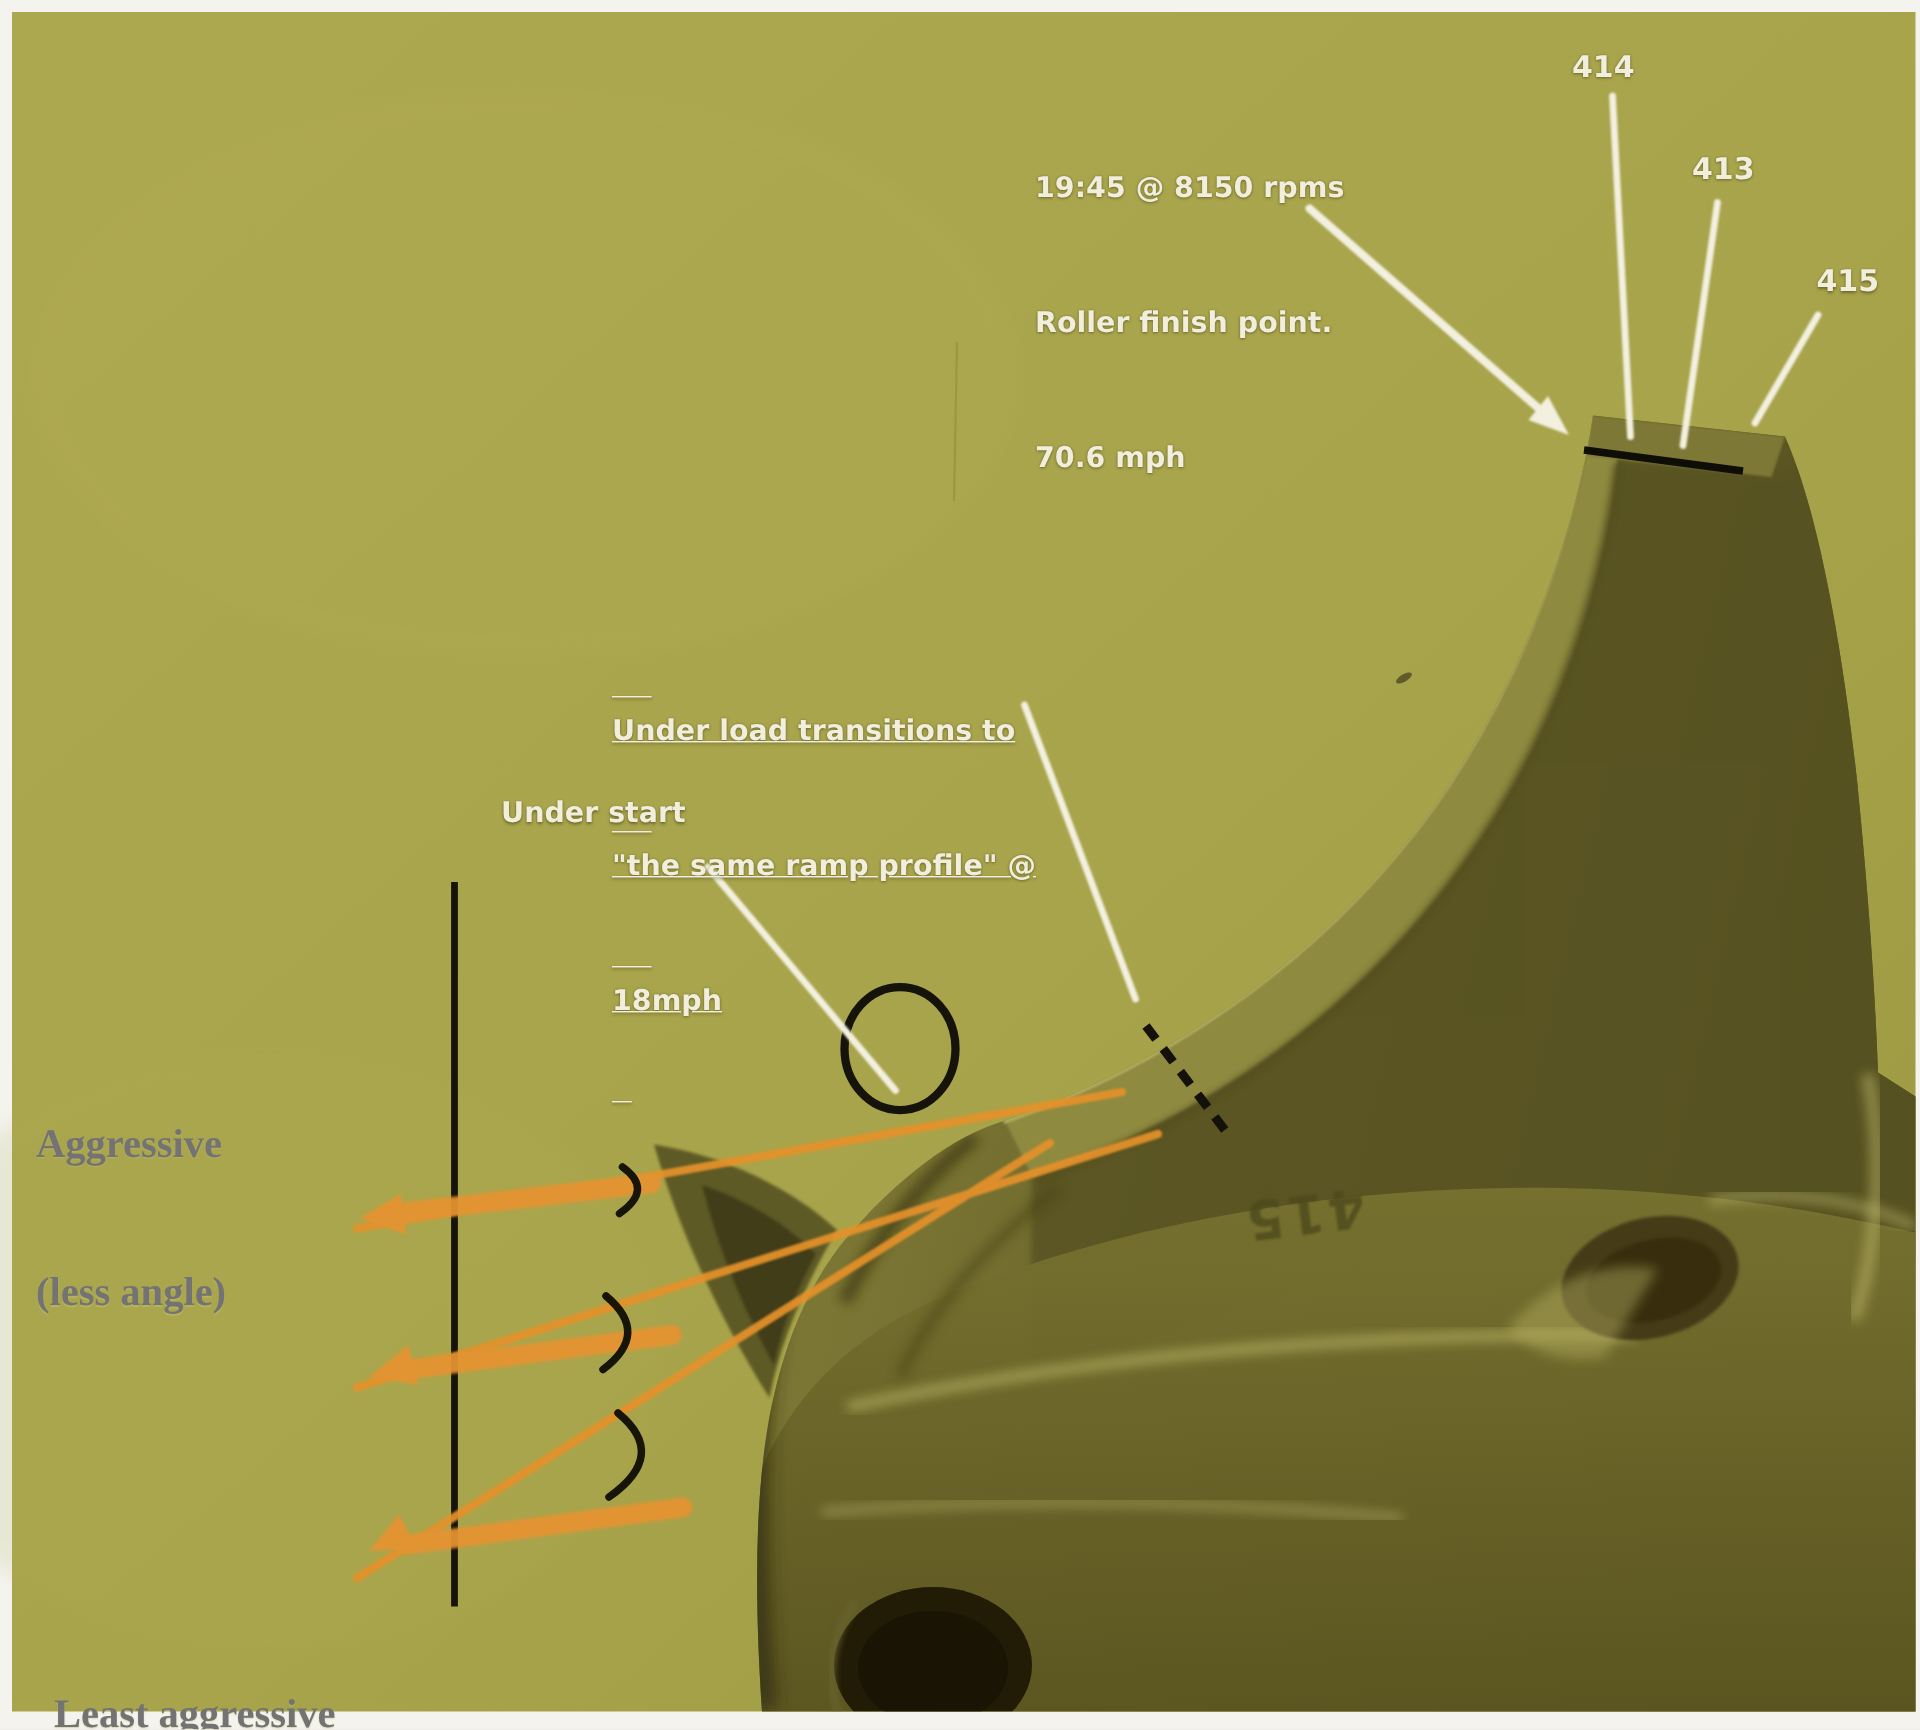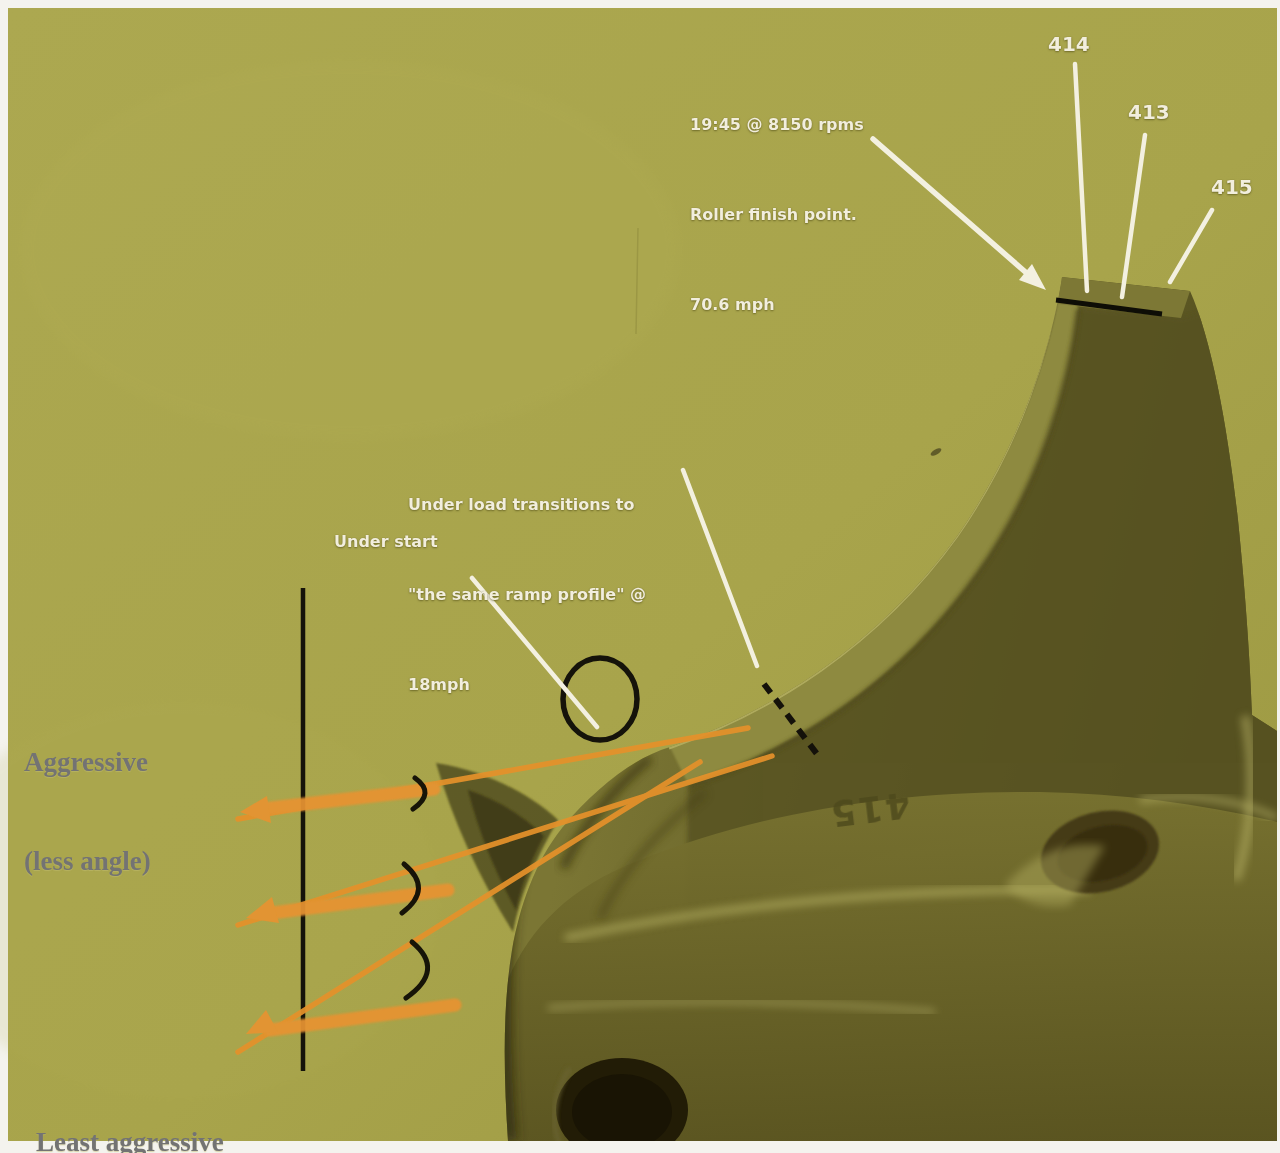--- a/index.html
+++ b/index.html
@@ -1,20 +1,20 @@
 <!DOCTYPE html>
 <html><head>
 <meta charset="utf-8">
 <style>
   html,body{margin:0;padding:0;background:#e9e7df;}
   #stage{position:relative;width:1280px;height:1153px;background:#f4f3ee;overflow:hidden;
          font-family:"DejaVu Sans",sans-serif;}
   #photo-svg{position:absolute;left:0;top:0;}
   .txt{position:absolute;white-space:pre;}
-  .wtxt{color:#f2eedd;font-weight:bold;font-size:16px;line-height:30px;
+  .wtxt{color:#f2eedd;font-weight:bold;font-size:19px;line-height:30px;
         text-shadow:0 1px 2px rgba(60,56,10,.5), 0 0 1px rgba(60,56,10,.35);}
   .num{font-size:20px;line-height:28px;}
   .dtxt{color:#737373;font-weight:bold;font-size:27px;line-height:33px;
         text-shadow:0 1px 1px rgba(195,190,115,.55);font-family:Liberation Serif, serif;}
 </style>
 </head>
 <body>
 
 <div id="stage">
 
@@ -157,21 +157,21 @@
   <div class="txt wtxt" style="left:690px;top:50px;">
     <div>19:45 @ 8150 rpms</div>
     <div>Roller finish point.</div>
     <div>70.6 mph</div>
   </div>
 
   <div class="txt wtxt num" style="left:1048px;top:30px;">414</div>
   <div class="txt wtxt num" style="left:1128px;top:98px;">413</div>
   <div class="txt wtxt num" style="left:1183px;top:173px;margin-left:28px;">415</div>
 
-  <div class="txt wtxt" style="left:408px;top:430px;">
+  <div class="txt wtxt" style="left:408px;top:412px;text-decoration:underline;">
     <div>Under load transitions to</div>
     <div>"the same ramp profile" @</div>
     <div>18mph</div>
   </div>
 
   <div class="txt wtxt" style="left:334px;top:527px;">Under start</div>
 
   <div class="txt dtxt" style="left:24px;top:680px;">
     <div>Aggressive</div>
     <div>(less angle)</div>

